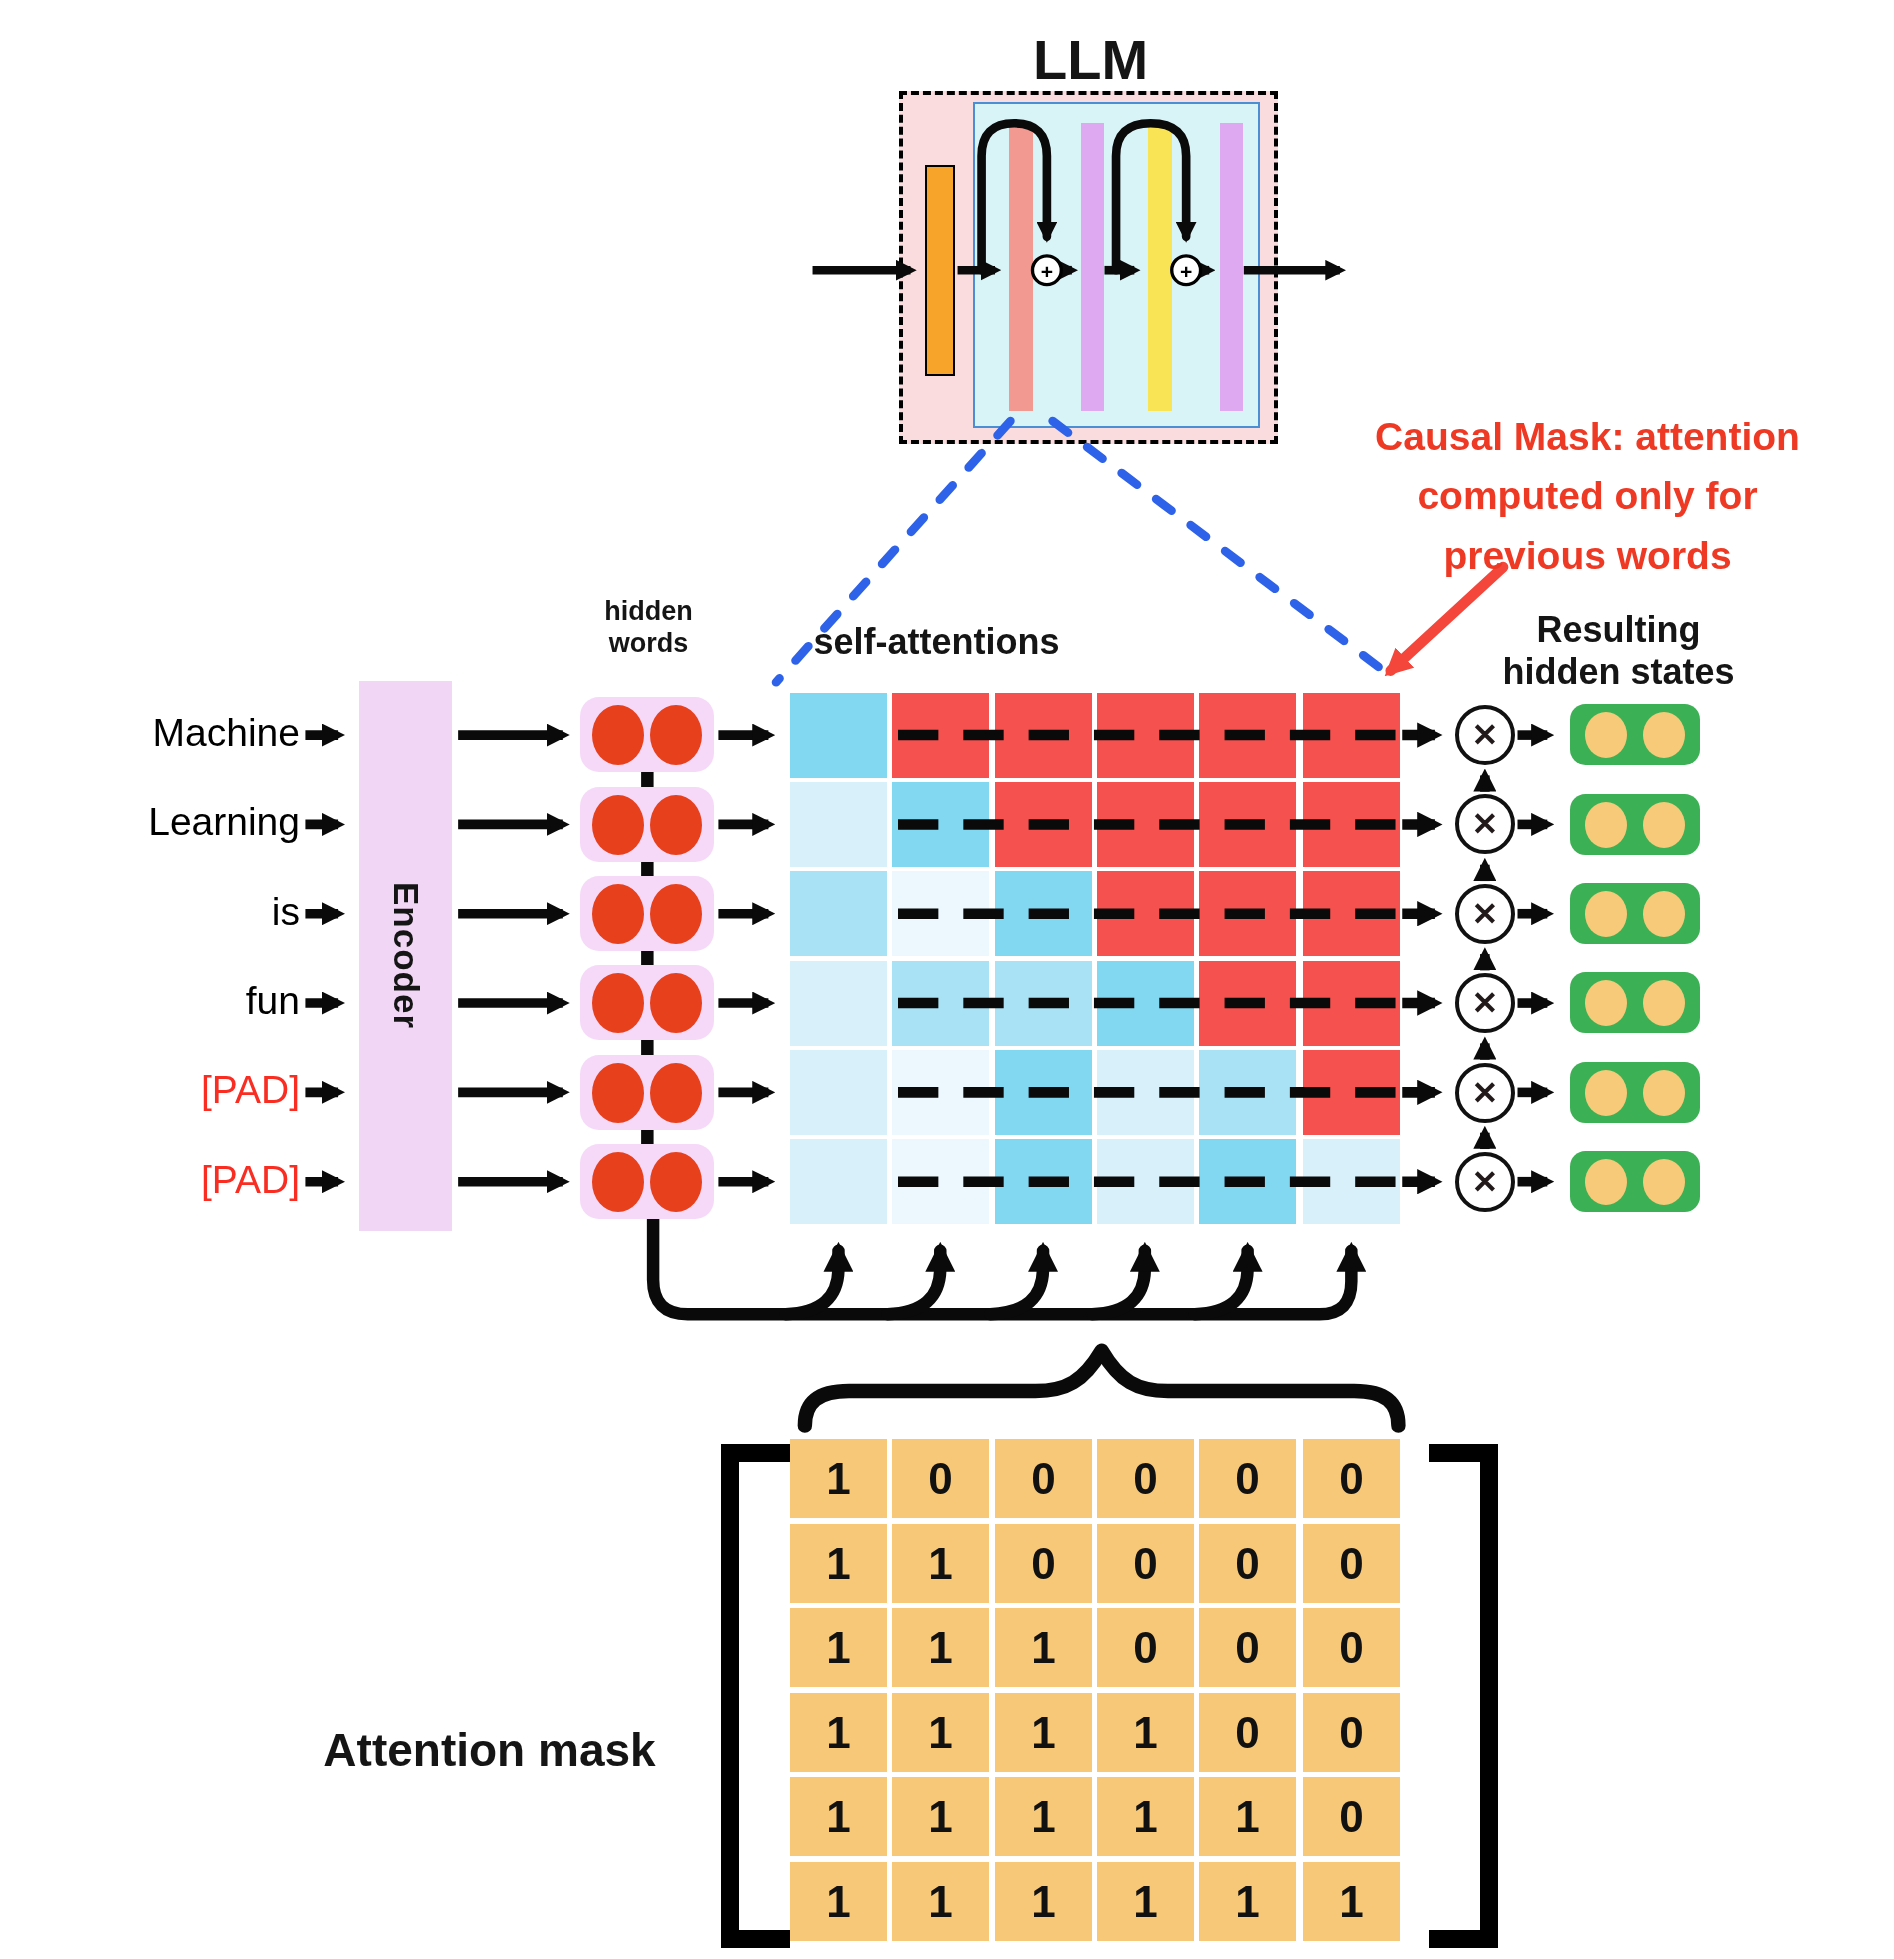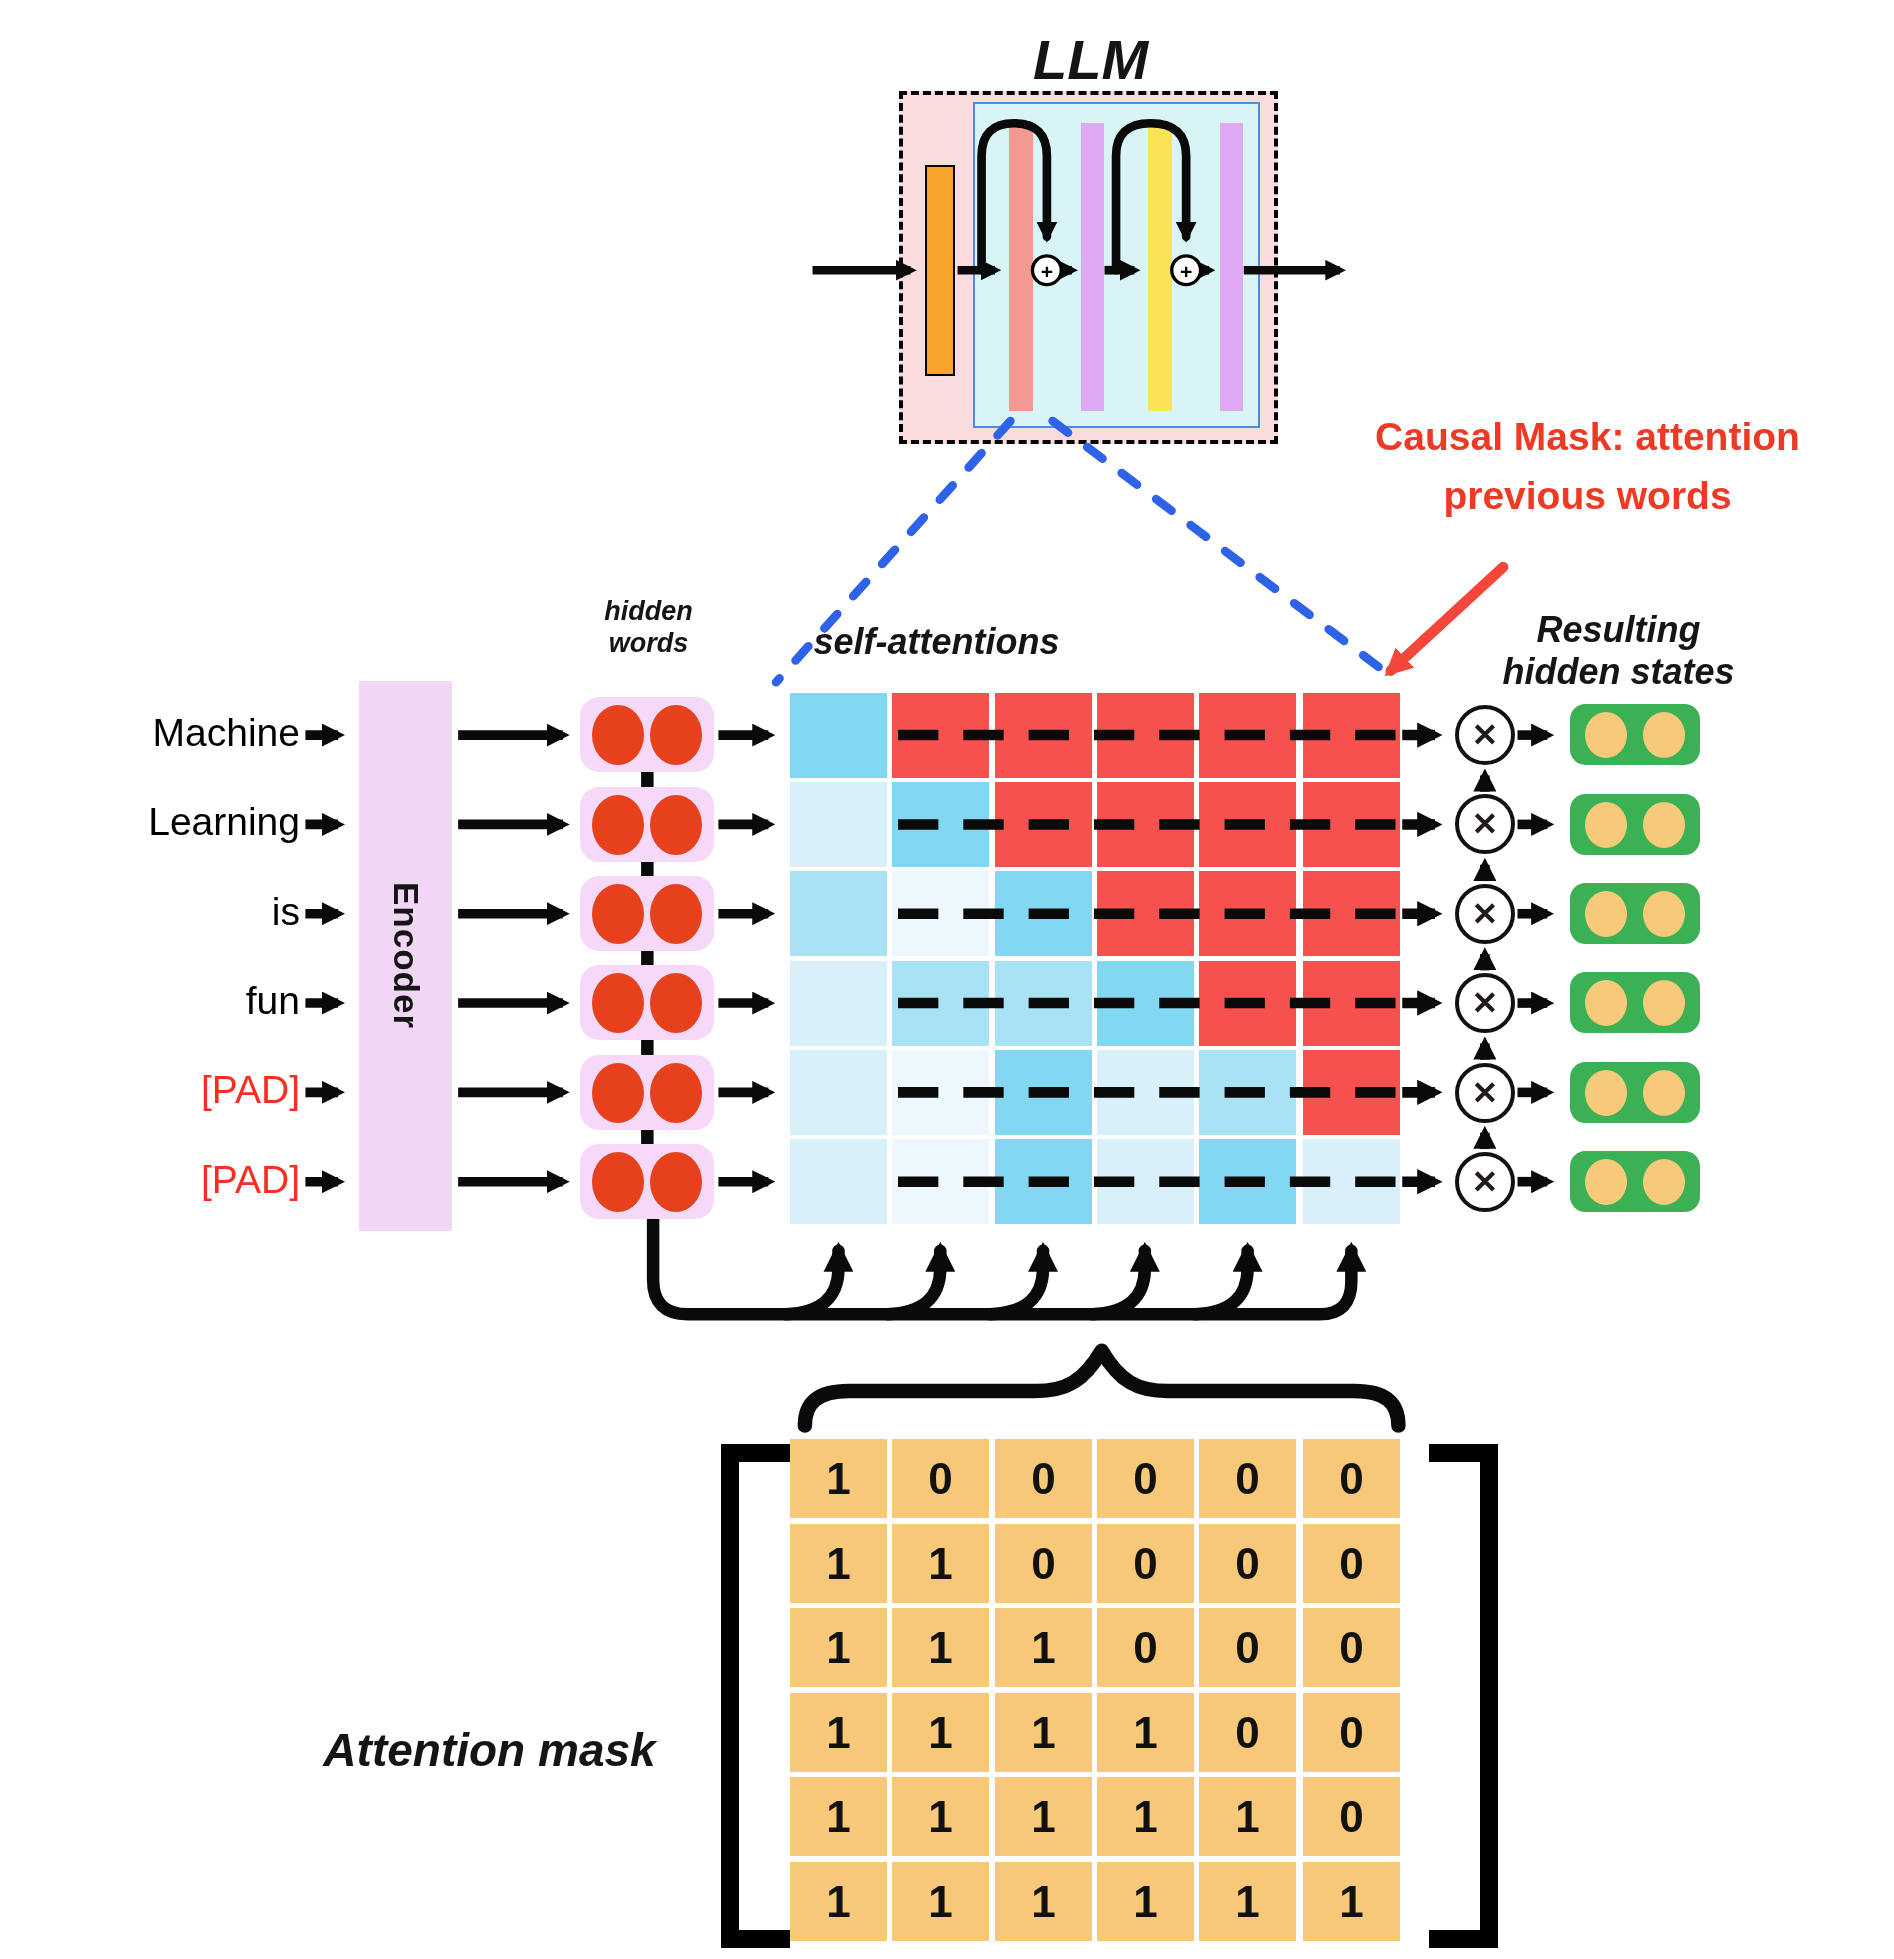--- a/index.html
+++ b/index.html
@@ -1,18 +1,18 @@
 <!DOCTYPE html>
 <html><head>
 <meta charset="utf-8">
 <style>
   html,body{margin:0;padding:0;background:#fff;}
   .canvas{position:relative;width:1894px;height:1960px;background:#ffffff;
           font-family:"Liberation Sans",sans-serif;overflow:hidden;}
-  .t{position:absolute;font-weight:bold;color:#151515;line-height:1.18;font-style:italic;}
+  .t{position:absolute;font-weight:bold;color:#151515;line-height:1.18;}
   .center{text-align:center;}
   
   .llm-outer{position:absolute;left:899px;top:91px;width:379px;height:353px;
              border:4.8px dashed #000;box-sizing:border-box;z-index:0;}
   .llm-inner{position:absolute;left:973px;top:102px;width:287px;height:326px;
              border:2.9px solid;box-sizing:border-box;z-index:0;}
   .bar{position:absolute;z-index:1;}
   .b-orange{left:925px;top:165px;width:30px;height:211px;border:2.9px solid #000;box-sizing:border-box;}
   .b1{left:1009px;top:123px;width:24px;height:288px;}
   .b2{left:1081px;top:123px;width:23px;height:288px;}
@@ -57,20 +57,21 @@
   <div class="llm-outer" style="background: rgb(251, 220, 222);"></div>
   <div class="llm-inner" style="background: rgb(216, 244, 247); border-color: rgb(74, 143, 211);"></div>
   <div class="bar b-orange" style="background: rgb(246, 164, 42);"></div>
   <div class="bar b1" style="background: rgb(242, 154, 146);"></div>
   <div class="bar b2" style="background: rgb(222, 169, 240);"></div>
   <div class="bar b3" style="background: rgb(248, 228, 85);"></div>
   <div class="bar b4" style="background: rgb(222, 169, 240);"></div>
 
   <div class="annot" style="color: rgb(238, 58, 36);">
     <div>Causal Mask: attention</div>
+    <div>computed only for</div>
     <div>previous words</div>
   </div>
 
   <div class="t lab-hidden center">
     <div>hidden</div>
     <div>words</div>
   </div>
   <div class="t lab-sa center">self-attentions</div>
   <div class="t lab-res center">
     <div>Resulting</div>

